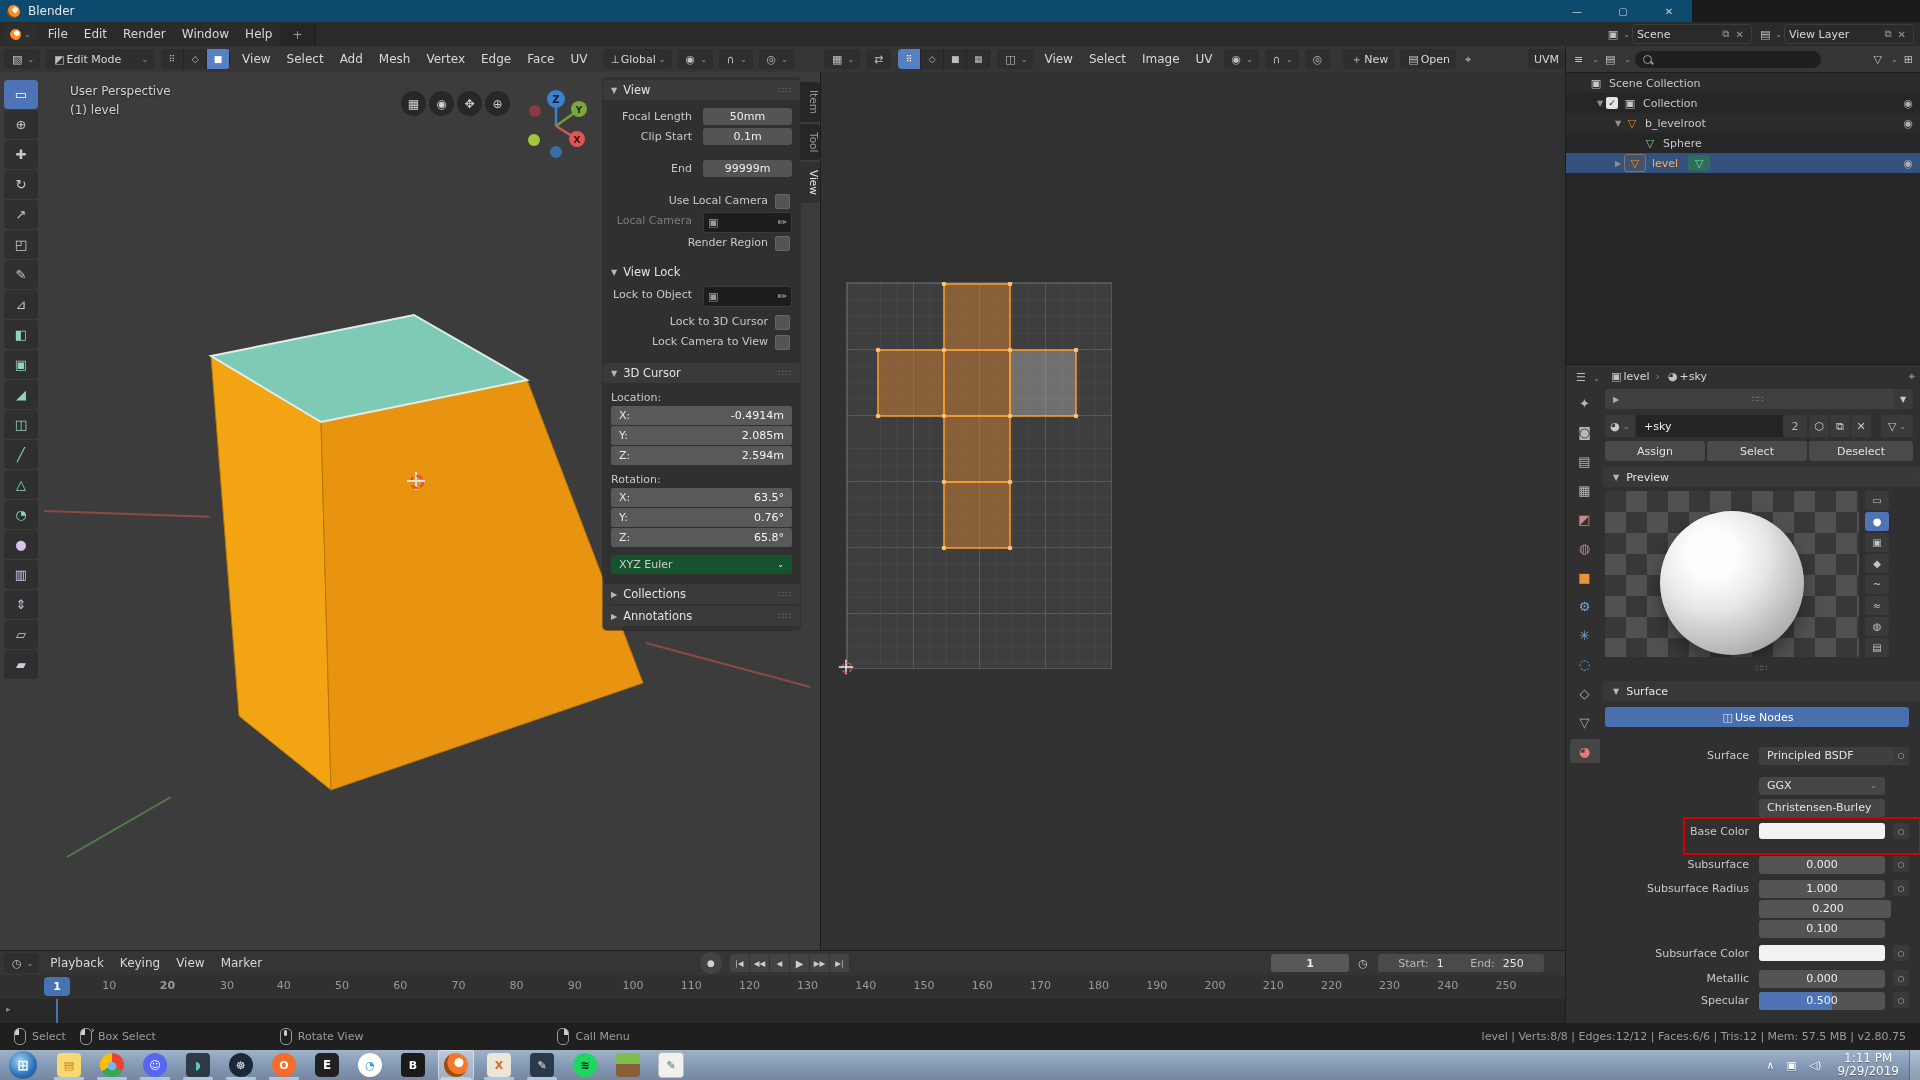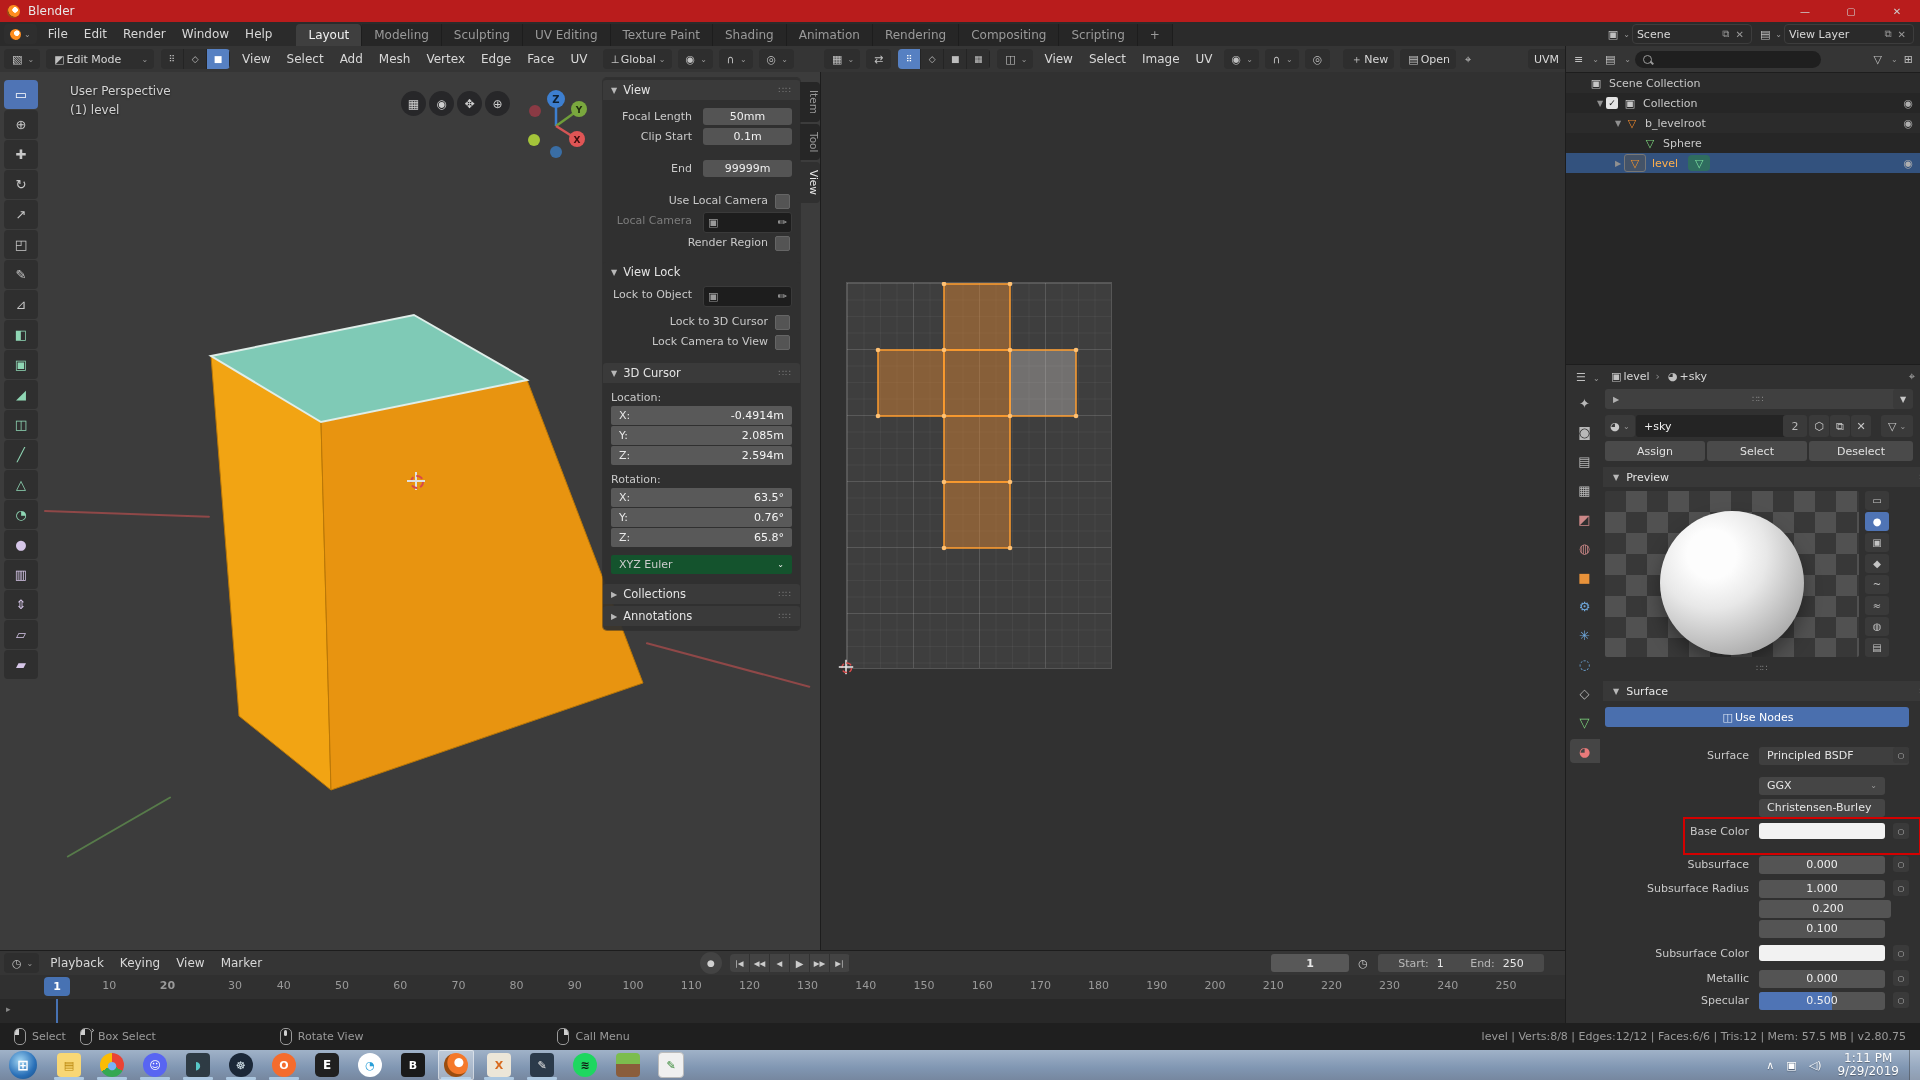--- a/index.html
+++ b/index.html
@@ -1,20 +1,20 @@
 <!DOCTYPE html>
 <html><head>
 <meta charset="utf-8">
 <style>
   html,body{margin:0;padding:0}
   body{width:1920px;height:1080px;overflow:hidden;background:#1b1b1b;
        font-family:"DejaVu Sans",sans-serif;font-size:11px;color:#cfcfcf;position:relative;-webkit-font-smoothing:antialiased}
   .abs{position:absolute}
   
-  #titlebar{left:0;top:0;width:1920px;height:22px;background:#b91c1c;display:flex;align-items:center}
+  #titlebar{left:0;top:0;width:1692px;height:22px;background:#0c4a6e;display:flex;align-items:center}
   .blogo{width:13px;height:13px;border-radius:50%;background:radial-gradient(circle at 62% 38%,#ffffff 0 2.5px,#ff8d1f 3px 6.5px,#9a4d10 7px);display:inline-block}
   #titlebar .t{color:#e8e8e8;font-size:12px;margin-left:8px}
   .wbtn{width:46px;height:22px;display:flex;align-items:center;justify-content:center;color:#cfcfcf;font-size:10px}
   #topbar{left:0;top:22px;width:1920px;height:24px;background:#2b2b2b;border-bottom:1px solid #1d1d1d;display:flex;align-items:center}
   .menu{padding:0 8px;line-height:24px;color:#d8d8d8;font-size:12px;cursor:default}
   .wtab{padding:0 12px;line-height:22px;margin-top:2px;color:#9a9a9a;font-size:12px;background:#262626;border-right:1px solid #1d1d1d;cursor:default}
   .wtab.active{background:#3f3f3f;color:#f0f0f0;border-radius:4px 4px 0 0}
   .pill{display:flex;align-items:center;background:#2a2a2a;border:1px solid #3d3d3d;border-radius:4px;height:18px;padding:0 4px;color:#d8d8d8}
   .pico{color:#9a9a9a;margin:0 3px;font-size:10px}
   
@@ -154,32 +154,20 @@
     <span class="blogo" style="width:11px;height:11px"></span>
       <span class="dd">⌄</span>
   </span>
   <span id="menubar" style="display:flex">
       <span class="menu">File</span>
       <span class="menu">Edit</span>
       <span class="menu">Render</span>
       <span class="menu">Window</span>
       <span class="menu">Help</span>
     </span>
-  <span id="ws-tabs" style="display:flex;margin-left:16px;height:24px">
-      <span class="wtab active">Layout</span>
-      <span class="wtab">Modeling</span>
-      <span class="wtab">Sculpting</span>
-      <span class="wtab">UV Editing</span>
-      <span class="wtab">Texture Paint</span>
-      <span class="wtab">Shading</span>
-      <span class="wtab">Animation</span>
-      <span class="wtab">Rendering</span>
-      <span class="wtab">Compositing</span>
-      <span class="wtab">Scripting</span>
-    </span>
   <span class="wtab">+</span>
   <span style="margin-left:auto;display:flex;align-items:center;margin-right:6px">
     <span class="hico">▣</span>
       <span class="dd">⌄</span>
     <span class="pill" style="width:110px;margin:0 6px 0 2px">
       <span>Scene</span>
       <span class="pico" style="margin-left:auto">⧉</span>
       <span class="pico">✕</span>
     </span>
     <span class="hico">▤</span>
@@ -788,21 +776,21 @@
       </span>
     <span class="tfield" style="position:absolute;left:1450px;width:78px;border-radius:0 3px 3px 0">
       <span style="color:#b8b8b8;margin-right:8px">End:</span>
         <span>250</span>
       </span>
   </div>
   <div id="ruler">
       <span id="playhead-badge" style="left: 44px;">1</span>
       <span class="tick" style="left: 91.2px;">10</span>
       <span class="tick" style="left: 149.4px; font-weight: bold;">20</span>
-      <span class="tick" style="left: 217px;">30</span>
+      <span class="tick" style="left: 209px;">30</span>
       <span class="tick" style="left: 265.8px;">40</span>
       <span class="tick" style="left: 324px;">50</span>
       <span class="tick" style="left: 382.2px;">60</span>
       <span class="tick" style="left: 440.4px;">70</span>
       <span class="tick" style="left: 498.6px;">80</span>
       <span class="tick" style="left: 556.8px;">90</span>
       <span class="tick" style="left: 615px;">100</span>
       <span class="tick" style="left: 673.2px;">110</span>
       <span class="tick" style="left: 731.4px;">120</span>
       <span class="tick" style="left: 789.6px;">130</span>

